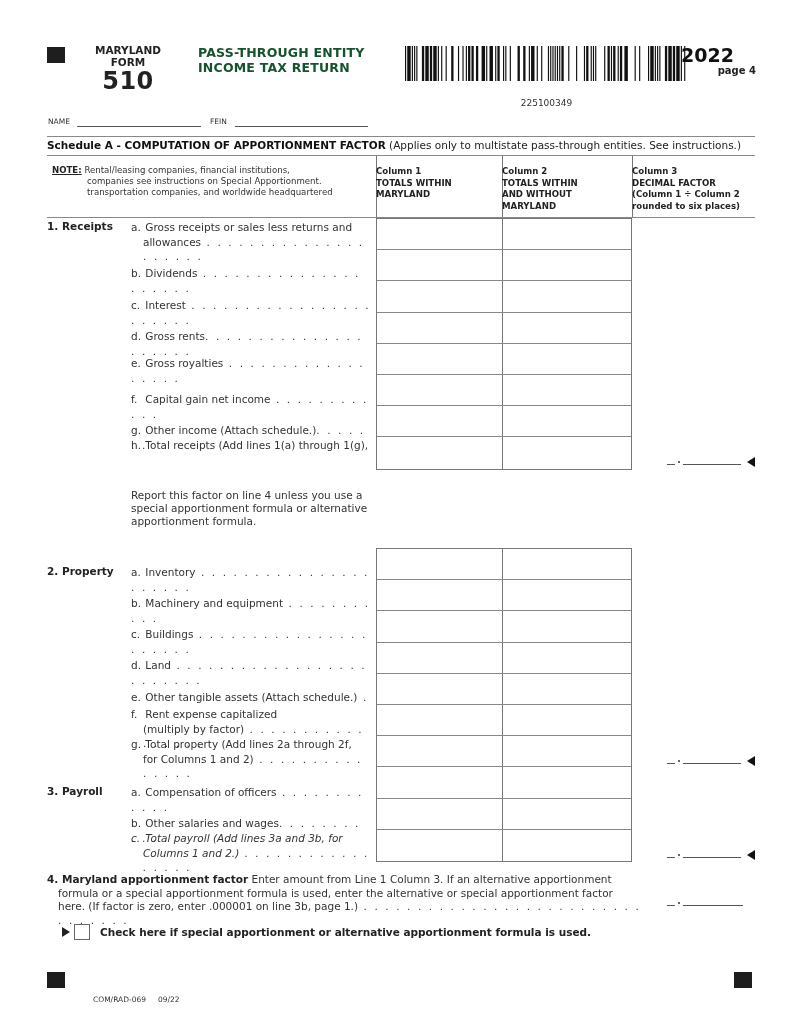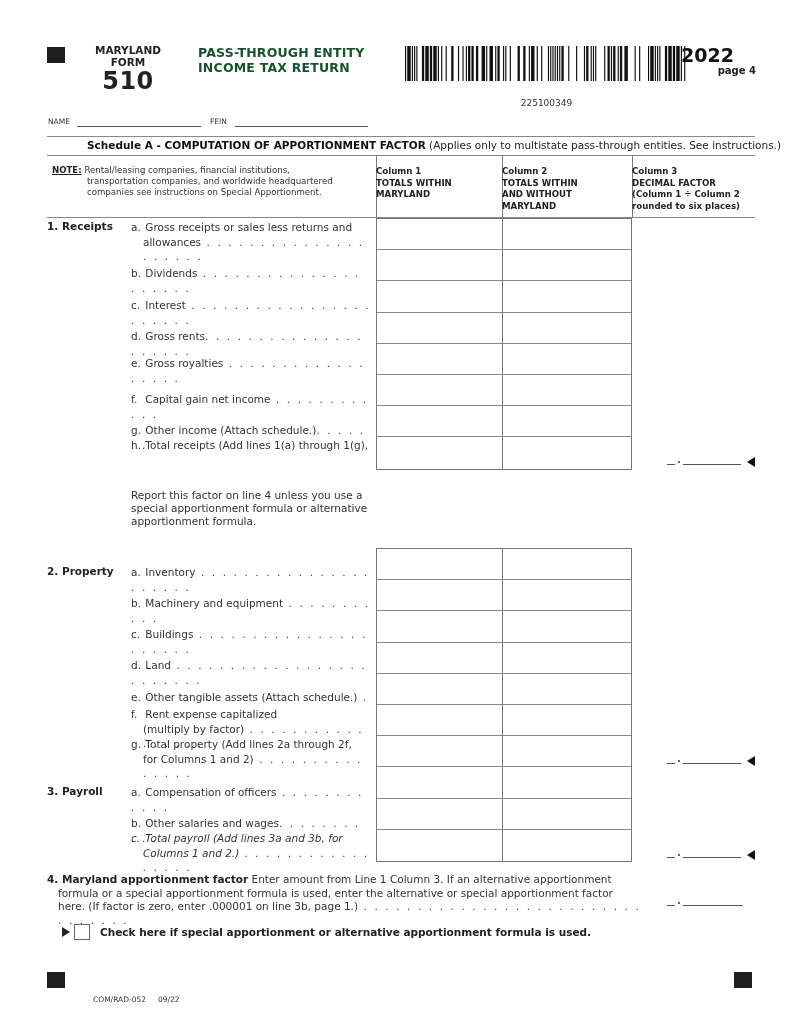--- a/index.html
+++ b/index.html
@@ -19,21 +19,21 @@
   .year { position: absolute; left: 676px; top: 44px; width: 58px; text-align: right;
           font-weight: bold; font-size: 19px; color: #111; }
   .pageno { position: absolute; left: 700px; top: 65px; width: 56px; text-align: right;
             font-weight: bold; font-size: 10px; color: #222; }
 
   .fieldlabel { position: absolute; font-size: 7.5px; color: #333; }
   .fieldline { position: absolute; border-bottom: 1px solid #555; height: 0; }
 
   .rule { position: absolute; left: 47px; width: 708px; border-top: 1px solid #888; height: 0; }
   .sched-head { position: absolute; left: 47px; top: 139px; font-size: 10.5px; color: #222; white-space: nowrap; }
-  .sched-head b { color: #111; margin-left: 40px; }
+  .sched-head b { color: #111; }
 
   .note { position: absolute; left: 52px; top: 165px; width: 320px; font-size: 8.6px; line-height: 11px; color: #333; }
   .note .lbl { font-weight: bold; color: #222; text-decoration: underline; }
   .note .indent { padding-left: 35px; display: block; }
 
   .colhead { position: absolute; top: 166px; font-weight: bold; font-size: 8.6px;
              line-height: 11.5px; color: #222; }
   .vline { position: absolute; border-left: 1px solid #777; width: 0; }
 
   .grid { position: absolute; left: 376px; width: 256px; border: 1px solid #777; box-sizing: border-box; }
@@ -168,22 +168,22 @@
 
 <div class="rule" style="top:136px;"></div>
 <div class="sched-head">
   <b>Schedule A - COMPUTATION OF APPORTIONMENT FACTOR</b><span> (Applies only to multistate pass-through entities. See instructions.)</span>
 </div>
 <div class="rule" style="top:155px;"></div>
 
 <div class="note">
   <span class="lbl">NOTE:</span>
   <span>Rental/leasing companies, financial institutions,</span>
+  <span class="indent">companies see instructions on Special Apportionment.</span>
   <span class="indent">transportation companies, and worldwide headquartered</span>
-  <span class="indent">companies see instructions on Special Apportionment.</span>
 </div>
 
 <div class="vline" style="left:376px; top:156px; height:62px;"></div>
 <div class="vline" style="left:502px; top:156px; height:62px;"></div>
 <div class="vline" style="left:632px; top:156px; height:62px;"></div>
 
 <div class="colhead" style="left:376px; width:126px;">
   <div>Column 1</div>
   <div>TOTALS WITHIN</div>
   <div>MARYLAND</div>
@@ -341,14 +341,14 @@
     <div class="b" style="width:60px;"></div>
 </div>
 
 <div class="checkrow">
   <span class="tri"></span>
   <span class="box"></span>
   <span>Check here if special apportionment or alternative apportionment formula is used.</span>
 </div>
 
 <div class="footer-code">
-  <span>COM/RAD-052</span><span>09/22</span>
+  <span>COM/RAD-069</span><span>09/22</span>
 </div>
 
 </body></html>

